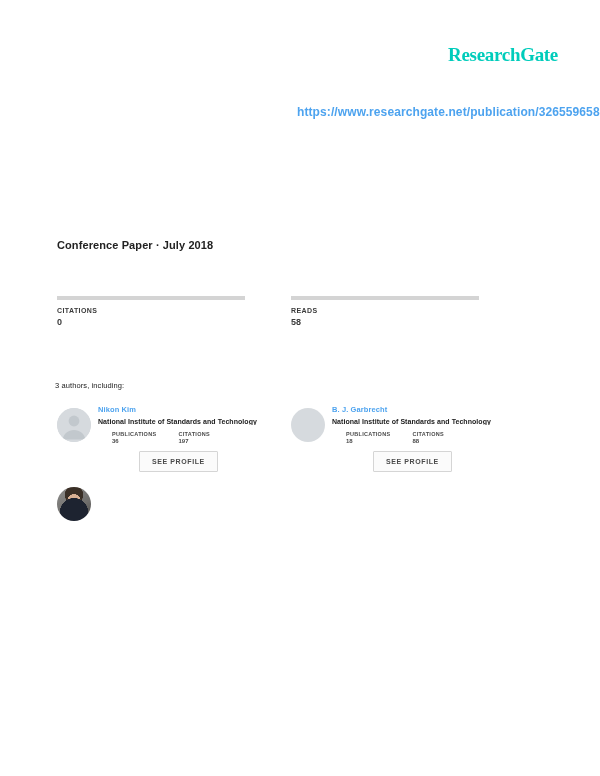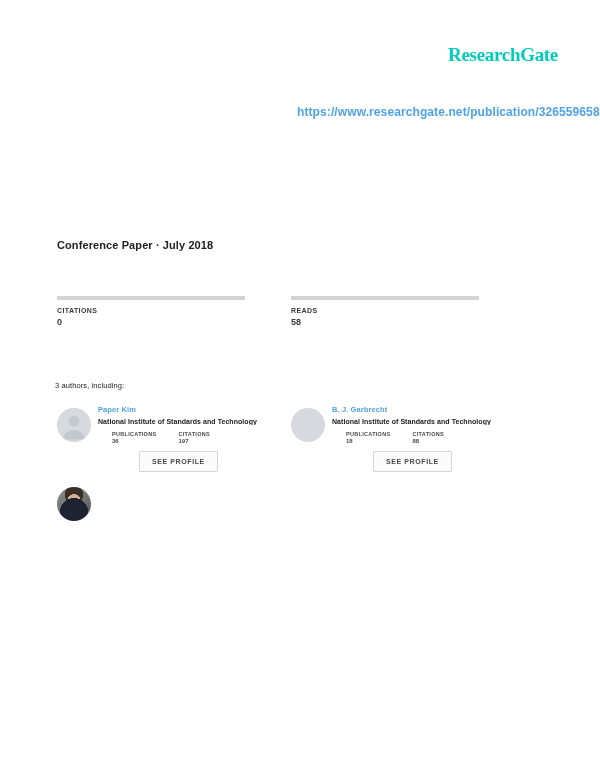--- a/index.html
+++ b/index.html
@@ -255,21 +255,21 @@
 
         <div class="author-card">
           <div class="avatar">
             <svg viewBox="0 0 34 34" xmlns="http://www.w3.org/2000/svg" aria-hidden="true">
               <circle cx="17" cy="17" r="17" fill="#d6dade"></circle>
               <circle cx="17" cy="13" r="5.4" fill="#c2c8cd"></circle>
               <path d="M5.5 31.5c1.2-6.2 5.9-9.6 11.5-9.6s10.3 3.4 11.5 9.6z" fill="#c2c8cd"></path>
             </svg>
           </div>
           <div class="author-body">
-            <div class="author-name">Paper Kim</div>
+            <div class="author-name">Nikon Kim</div>
             <div class="author-affil">National Institute of Standards and Technology</div>
             <div class="author-stats">
               <div class="astat">
                 <div class="astat-label">PUBLICATIONS</div>
                 <div class="astat-value">36</div>
               </div>
               <div class="astat">
                 <div class="astat-label">CITATIONS</div>
                 <div class="astat-value">197</div>
               </div>

